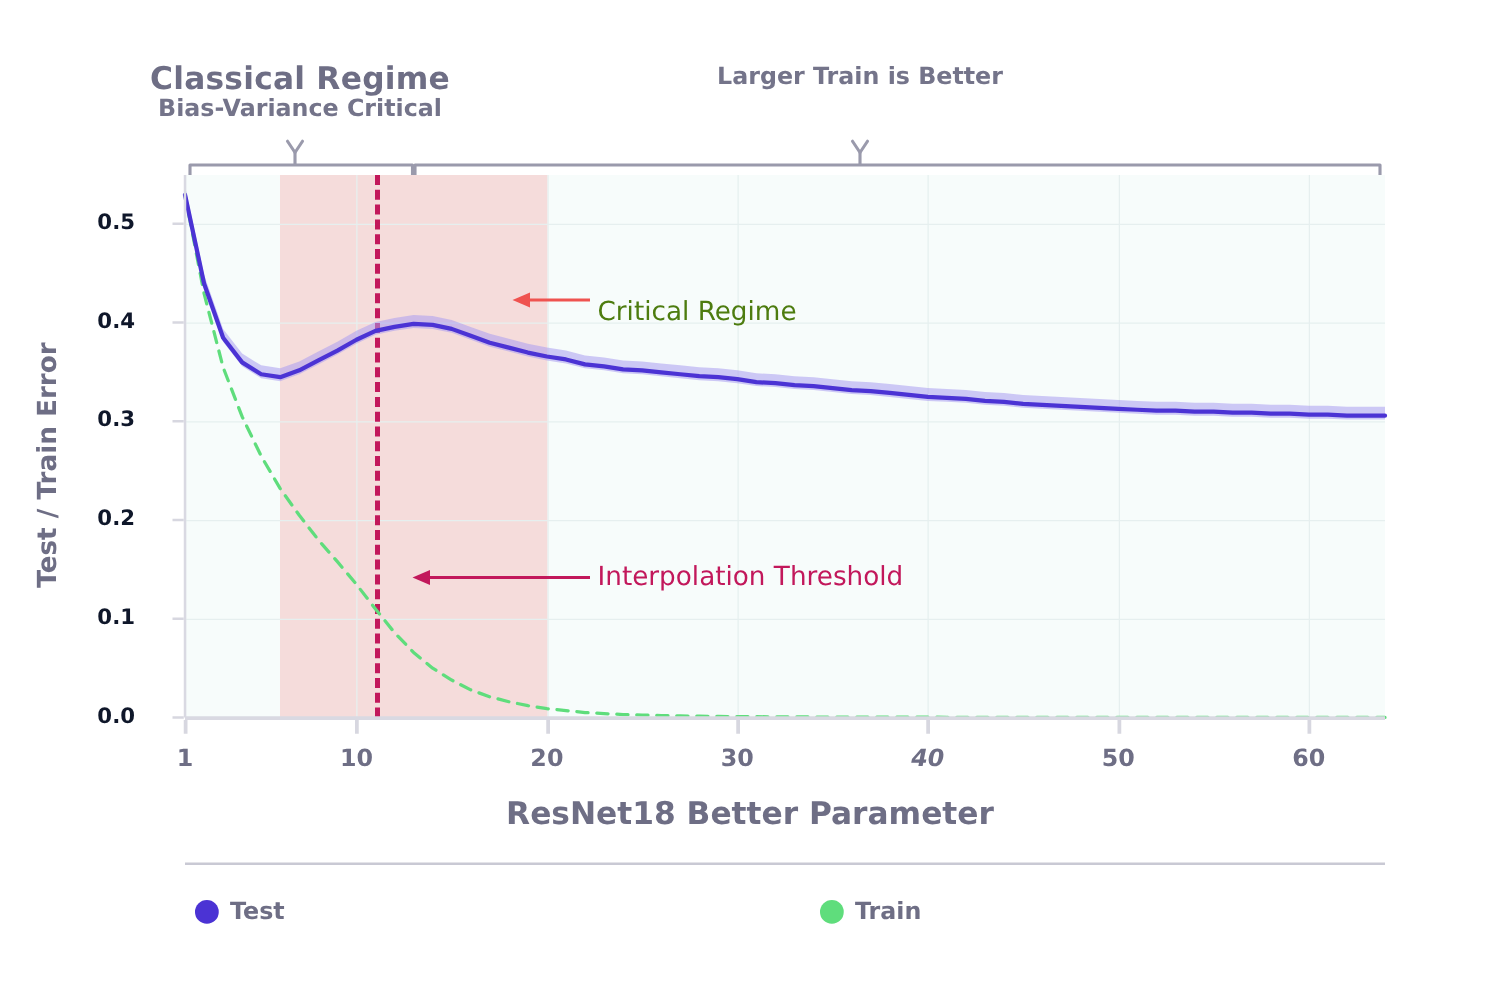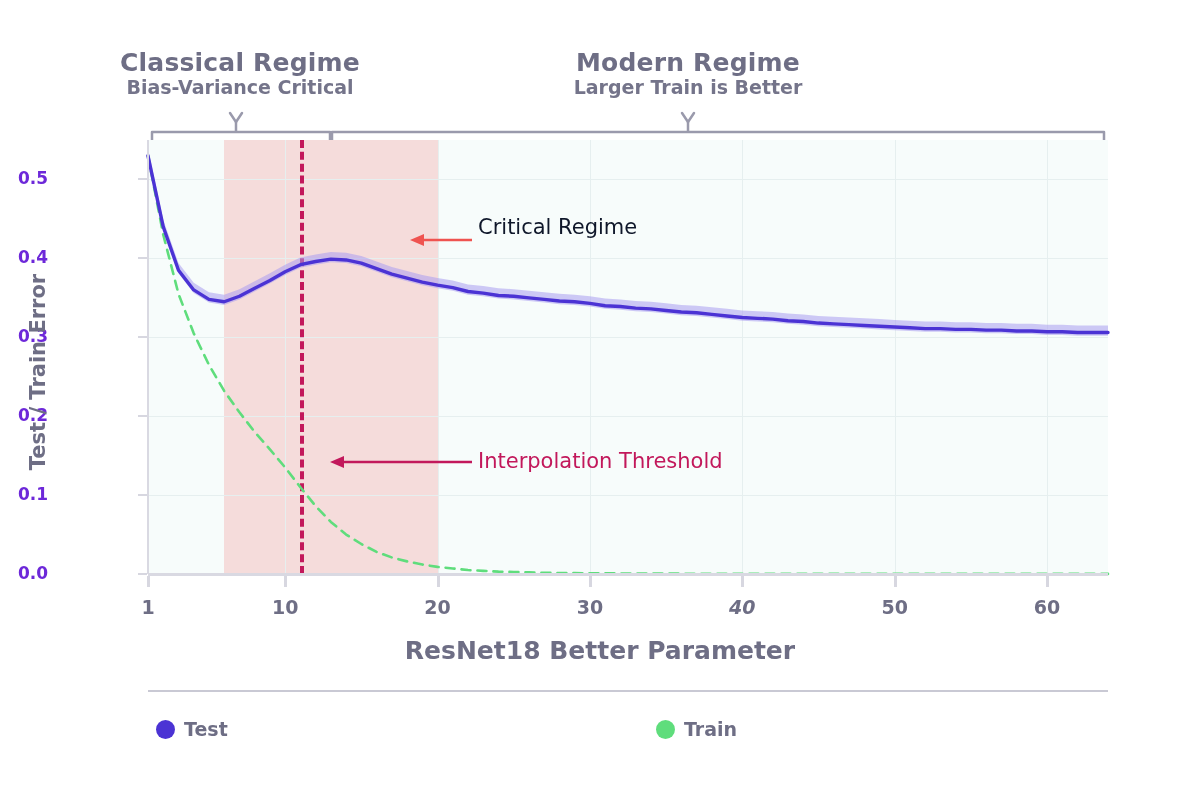--- a/index.html
+++ b/index.html
@@ -125,24 +125,24 @@
 
   .ytick-mark {
     position: absolute;
     width: 9px;
     height: 2px;
     background: #d7d7e0;
     left: 138px;
   }
   .ytick-label {
     position: absolute;
-    right: 1152px;
+    right: 1092px;
     font-size: 17px;
     font-weight: bold;
-    color: #6d28d9;
+    color: #0f172a;
     text-align: right;
     white-space: nowrap;
   }
 
   .xtick-mark {
     position: absolute;
     top: 576px;
     width: 3px;
     height: 11px;
     background: #d7d7e0;
@@ -183,22 +183,22 @@
   }
 
   
   .annot {
     position: absolute;
     font-size: 21px;
     white-space: nowrap;
   }
   #annot-critical {
     left: 478px;
-    top: 215px;
-    color: #0f172a;
+    top: 237px;
+    color: #4d7c0f;
   }
   #annot-threshold {
     left: 478px;
     top: 449px;
     color: #c2185b;
   }
 
   
   #legend-rule {
     position: absolute;
@@ -237,21 +237,20 @@
 <body>
 
 <div id="root">
 
   <div class="regime-block" id="regime-classical" style="left: 60px; top: 50px; width: 360px;">
     <div class="regime-title">Classical Regime</div>
     <div class="regime-sub">Bias-Variance Critical</div>
   </div>
 
   <div class="regime-block" id="regime-modern" style="left: 508px; top: 50px; width: 360px;">
-    <div class="regime-title">Modern Regime</div>
     <div class="regime-sub">Larger Train is Better</div>
   </div>
 
   <svg id="brace-layer">
     <g stroke="#9a9aac" stroke-width="2.5" fill="none" stroke-linecap="round" stroke-linejoin="round">
       <path d="M152 140 L152 132 L236 132 L236 122 L236 132 L330 132 L330 140"></path>
       <path d="M332 140 L332 132 L688 132 L688 122 L688 132 L1104 132 L1104 140"></path>
       <path d="M236 122 L230 113 M236 122 L242 113"></path>
       <path d="M688 122 L682 113 M688 122 L694 113"></path>
     </g>

